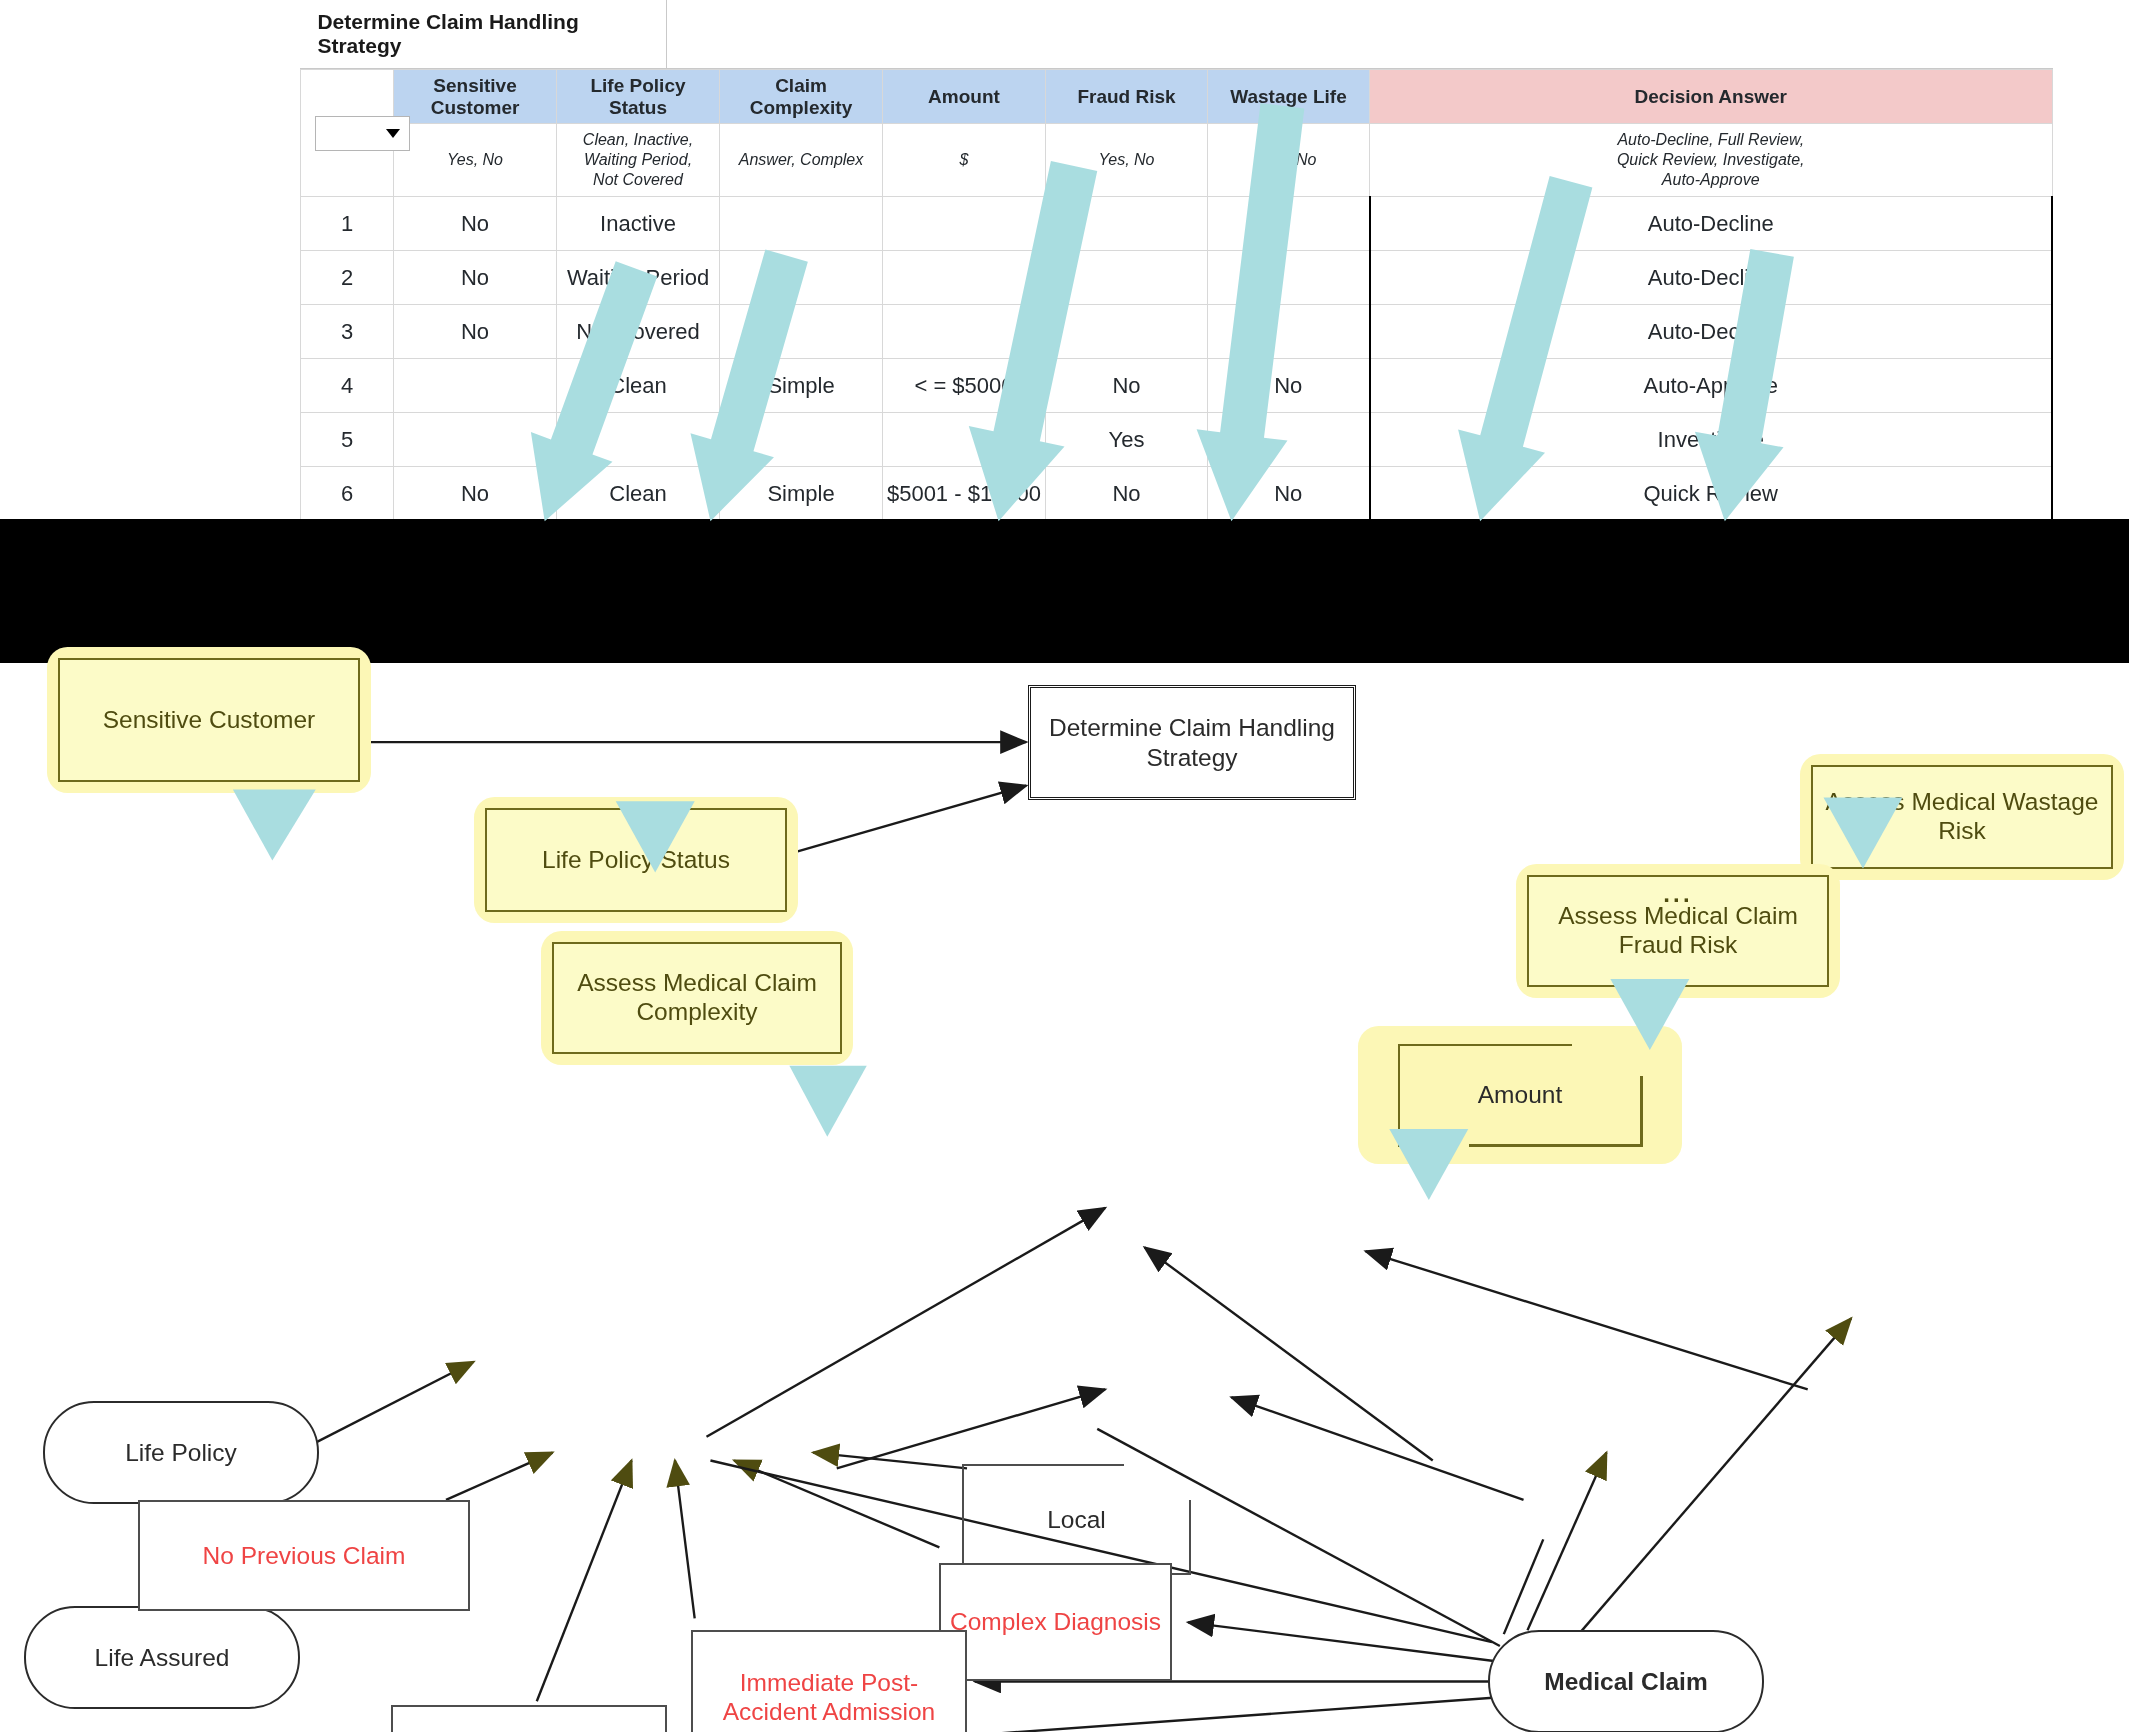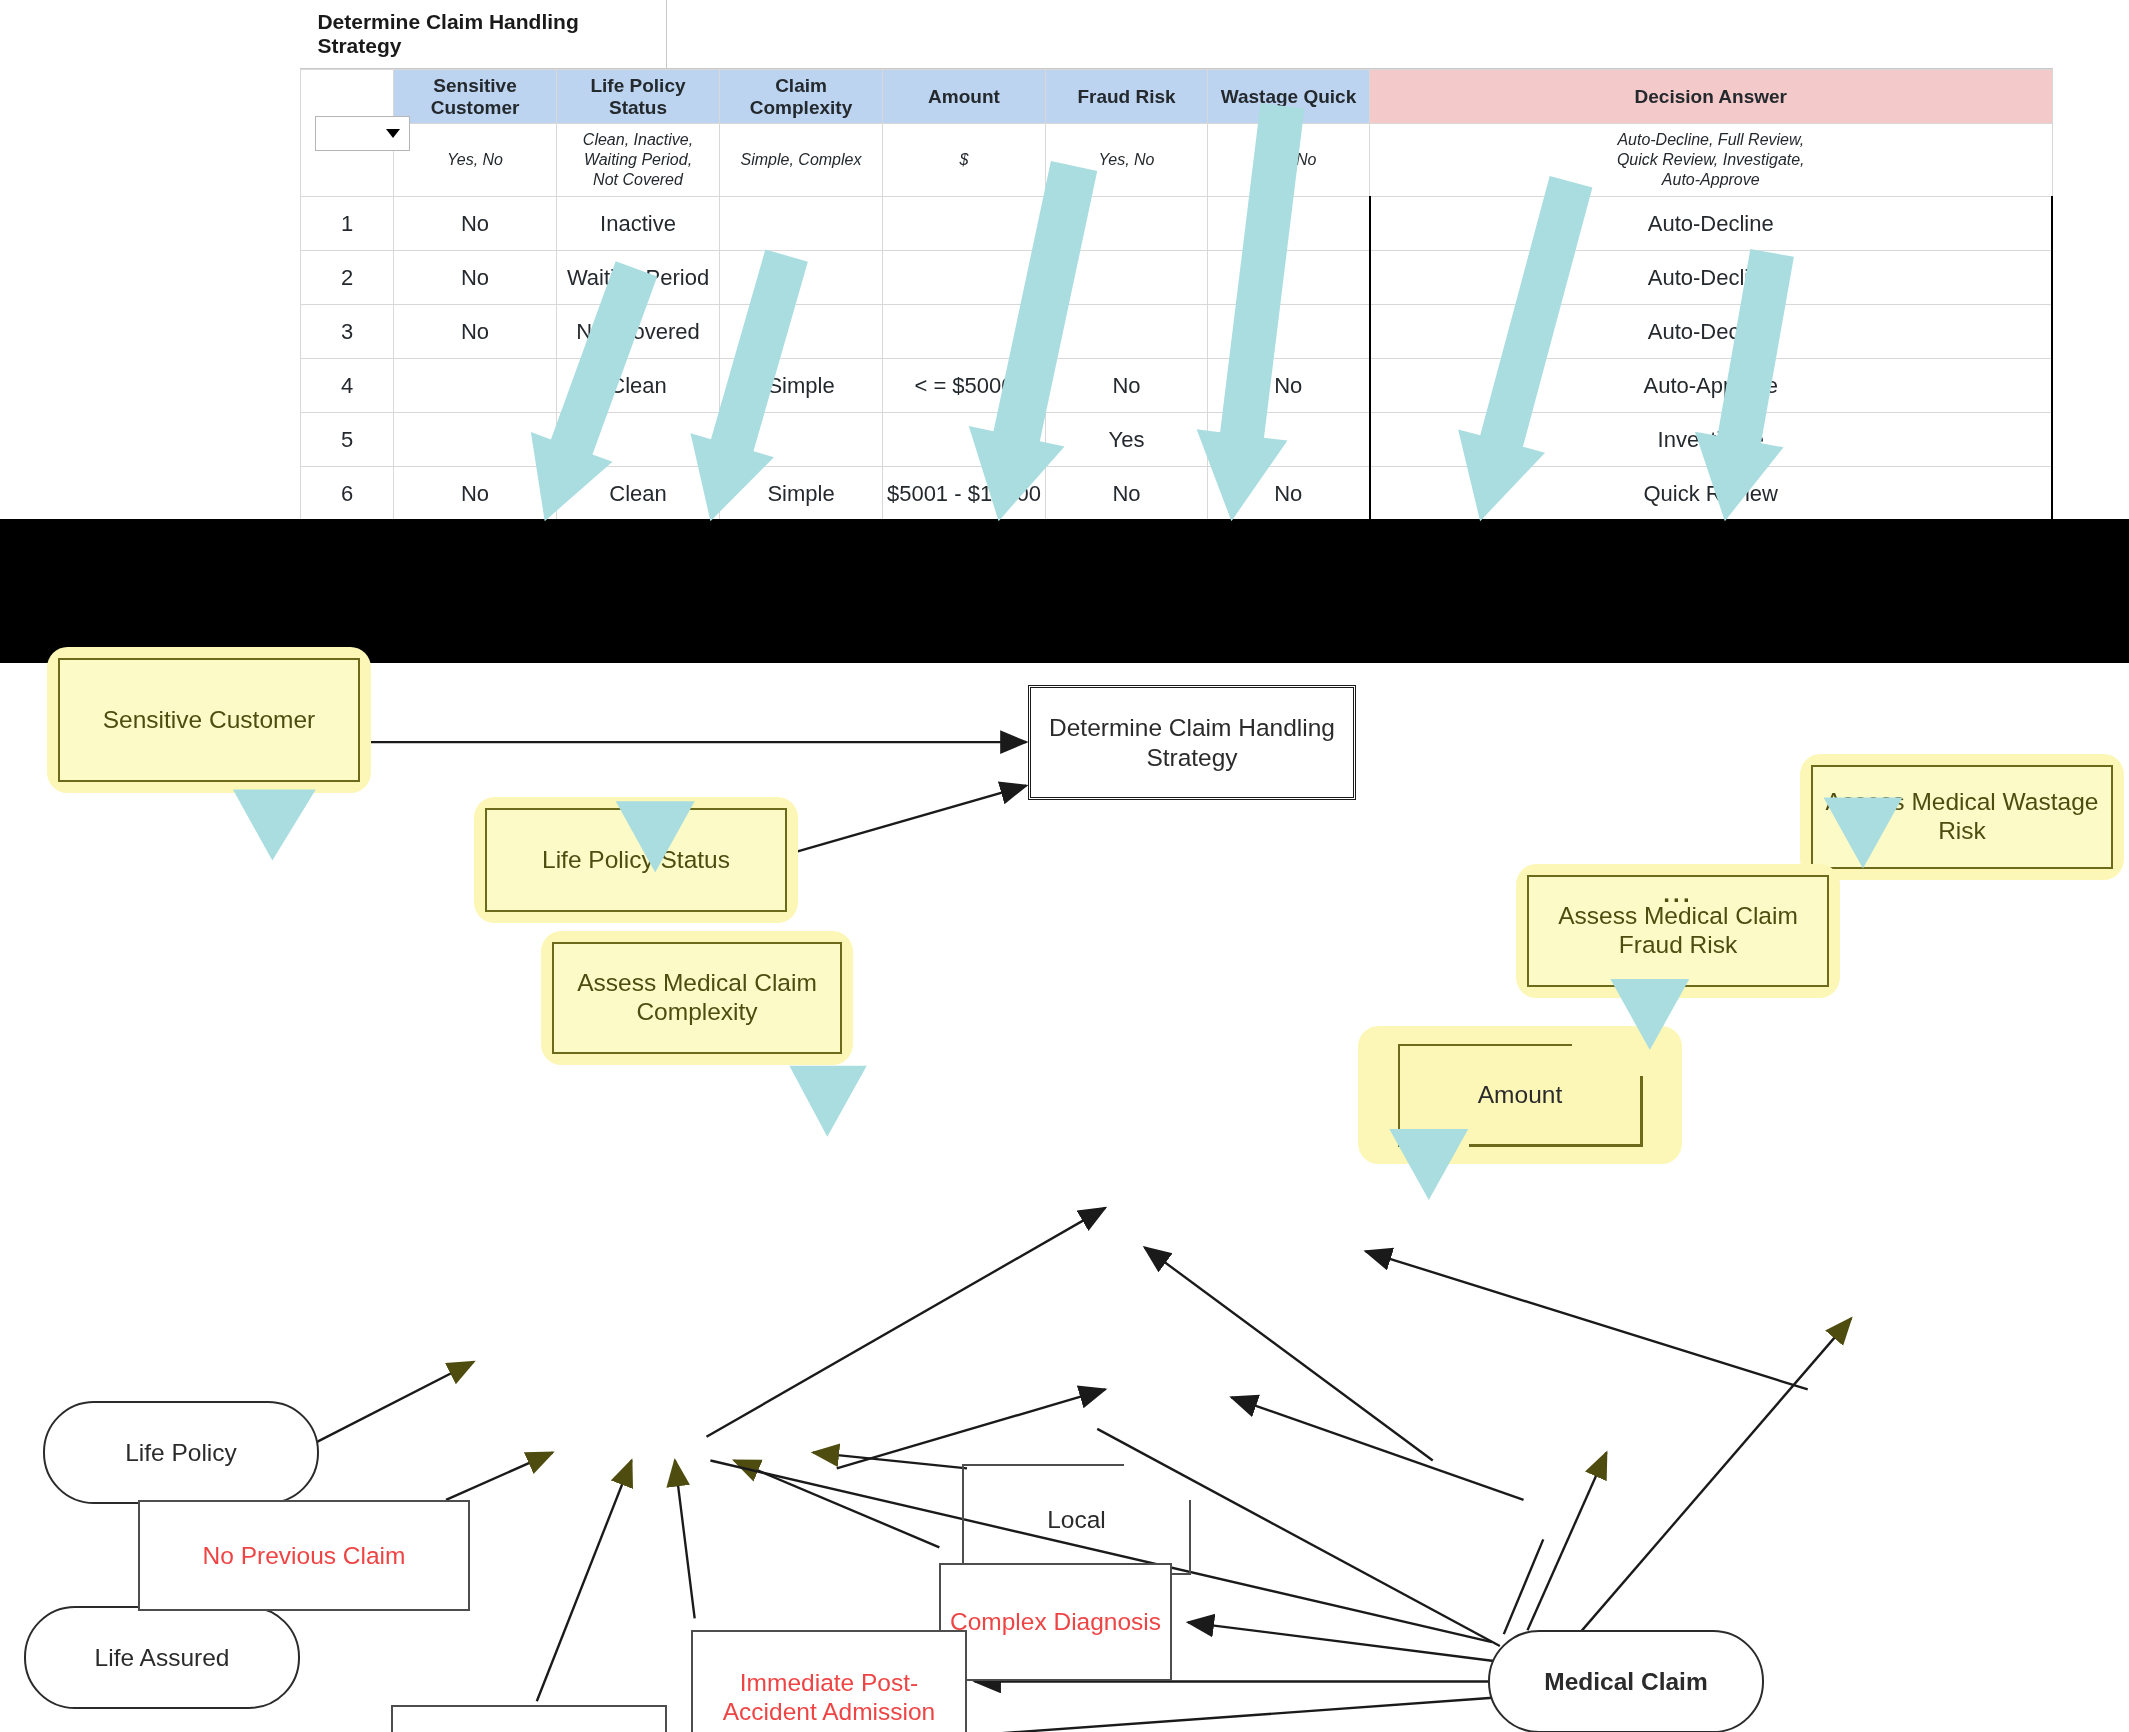--- a/index.html
+++ b/index.html
@@ -110,27 +110,27 @@
       <td class="cornercell" rowspan="2">
         <div class="selbox">
           <span class="caret"></span>
         </div>
       </td>
       <th class="hcol">Sensitive Customer</th>
       <th class="hcol">Life Policy Status</th>
       <th class="hcol">Claim Complexity</th>
       <th class="hcol">Amount</th>
       <th class="hcol">Fraud Risk</th>
-      <th class="hcol">Wastage Quick</th>
+      <th class="hcol">Wastage Life</th>
       <th class="hans">Decision Answer</th>
     </tr>
     <tr>
       <td class="sub">Yes, No</td>
       <td class="sub">Clean, Inactive,<br>Waiting Period,<br>Not Covered</td>
-      <td class="sub">Simple, Complex</td>
+      <td class="sub">Answer, Complex</td>
       <td class="sub">$</td>
       <td class="sub">Yes, No</td>
       <td class="sub">Yes, No</td>
       <td class="subans">Auto-Decline, Full Review,<br>Quick Review, Investigate,<br>Auto-Approve</td>
     </tr>
 
     <tr class="drow">
       <td class="idx rowsep">1</td>
       <td class="rowsep">No</td>
       <td class="rowsep">Inactive</td>

